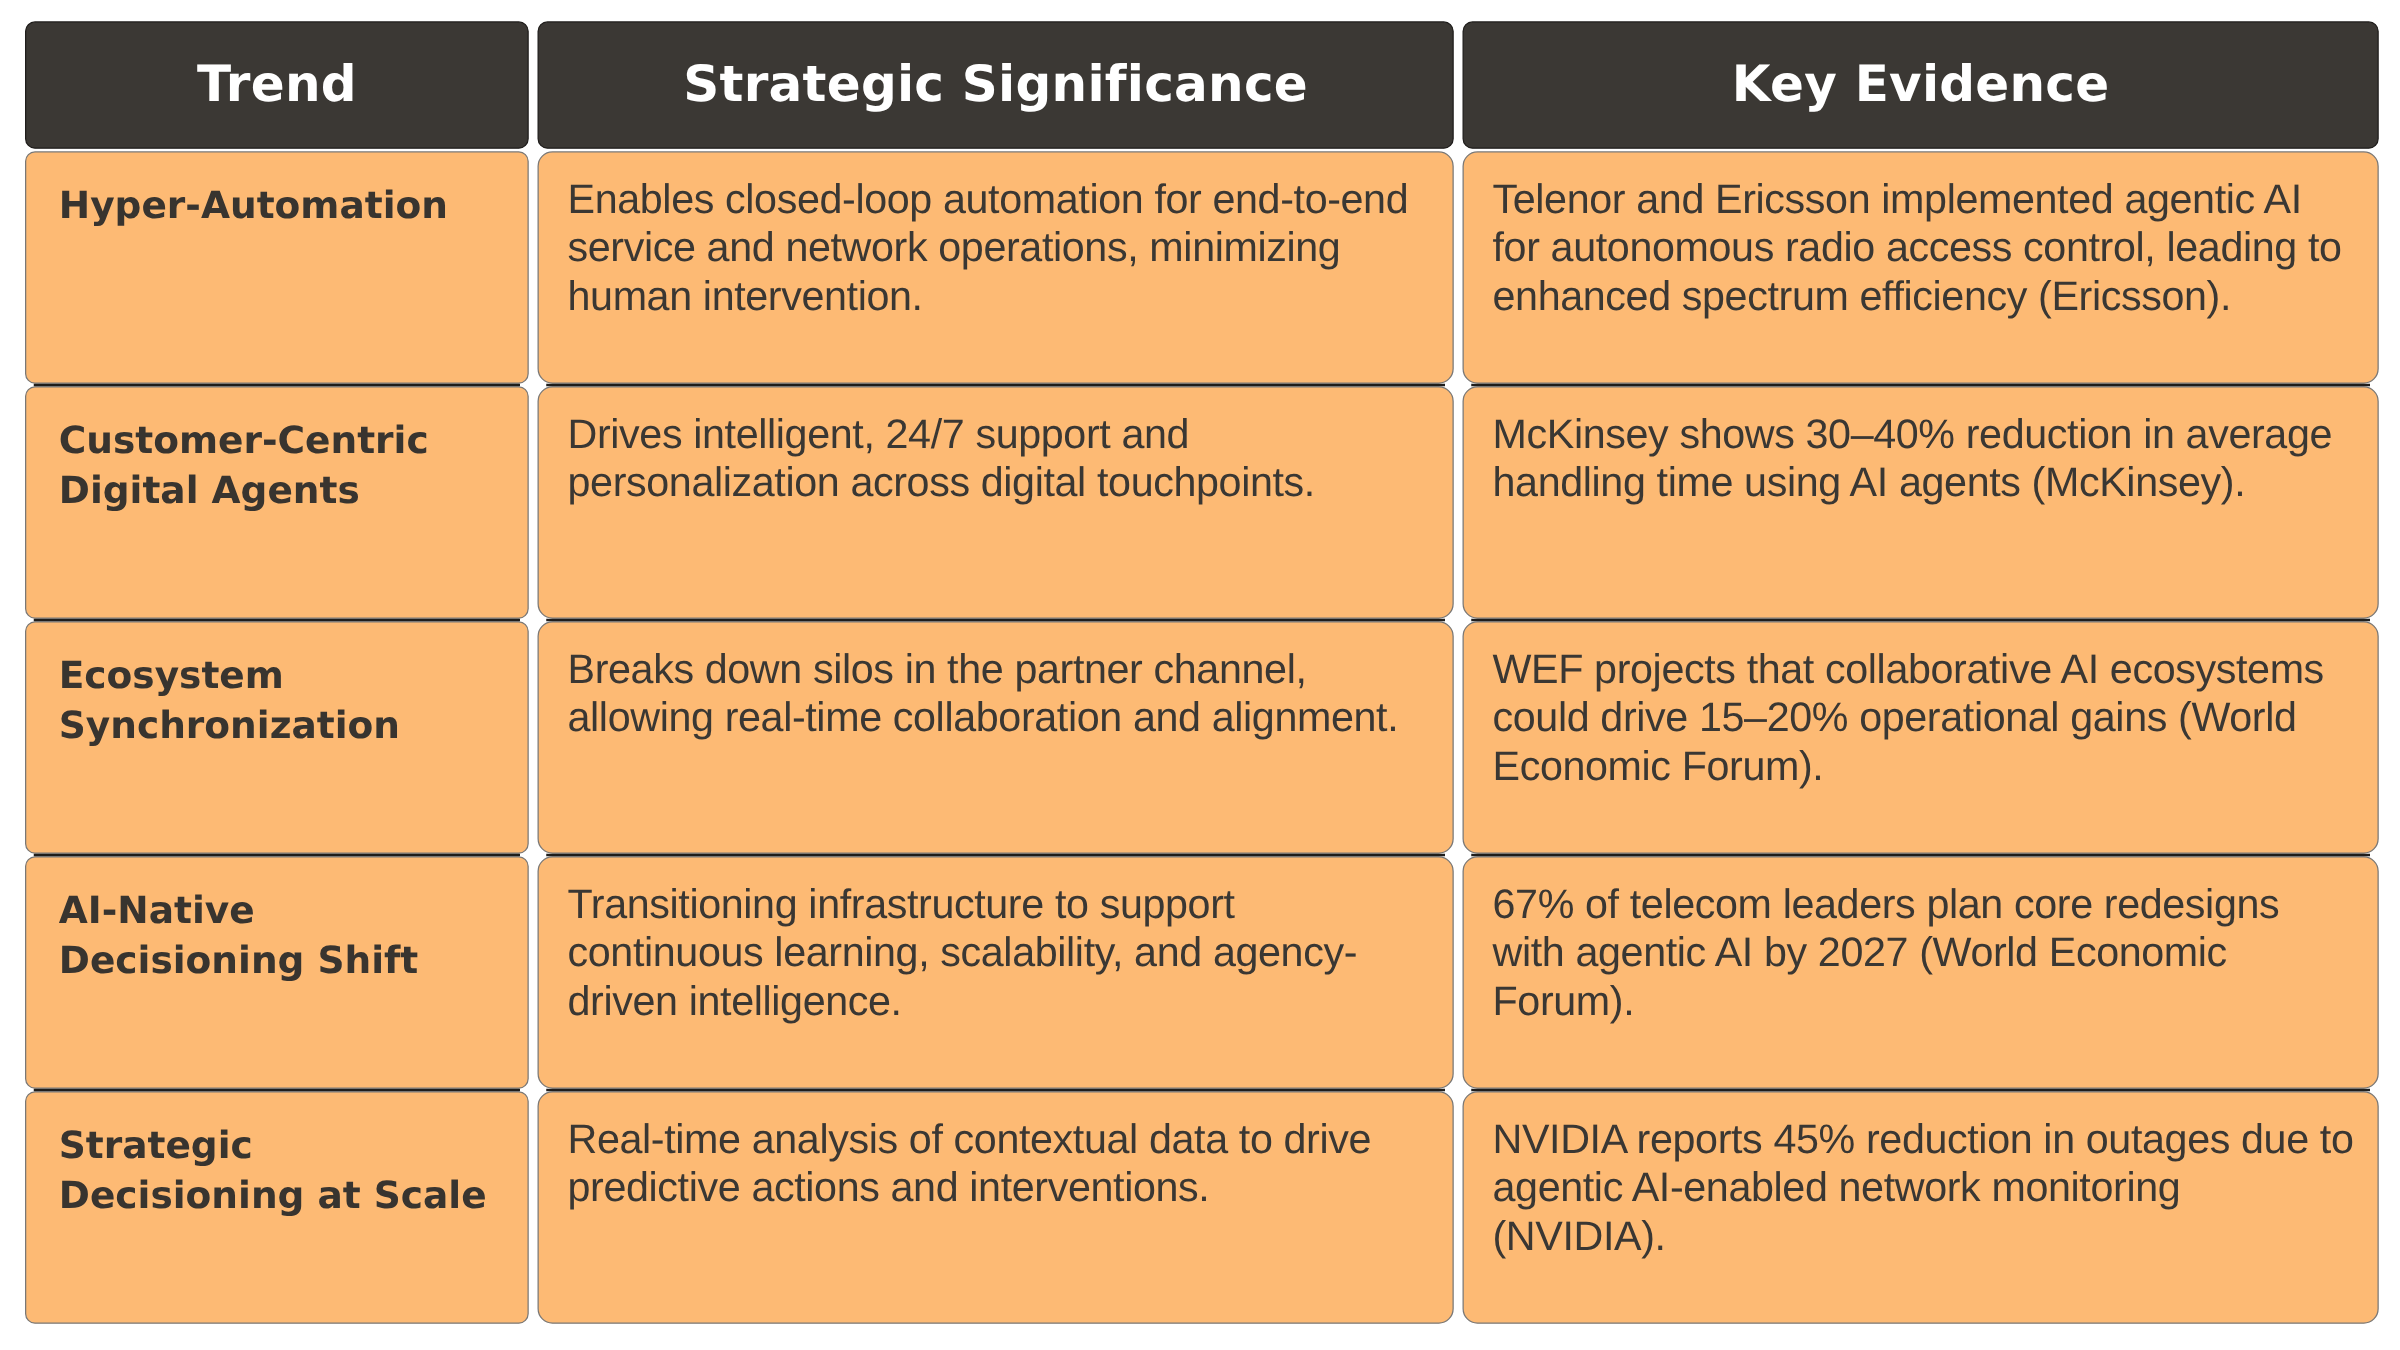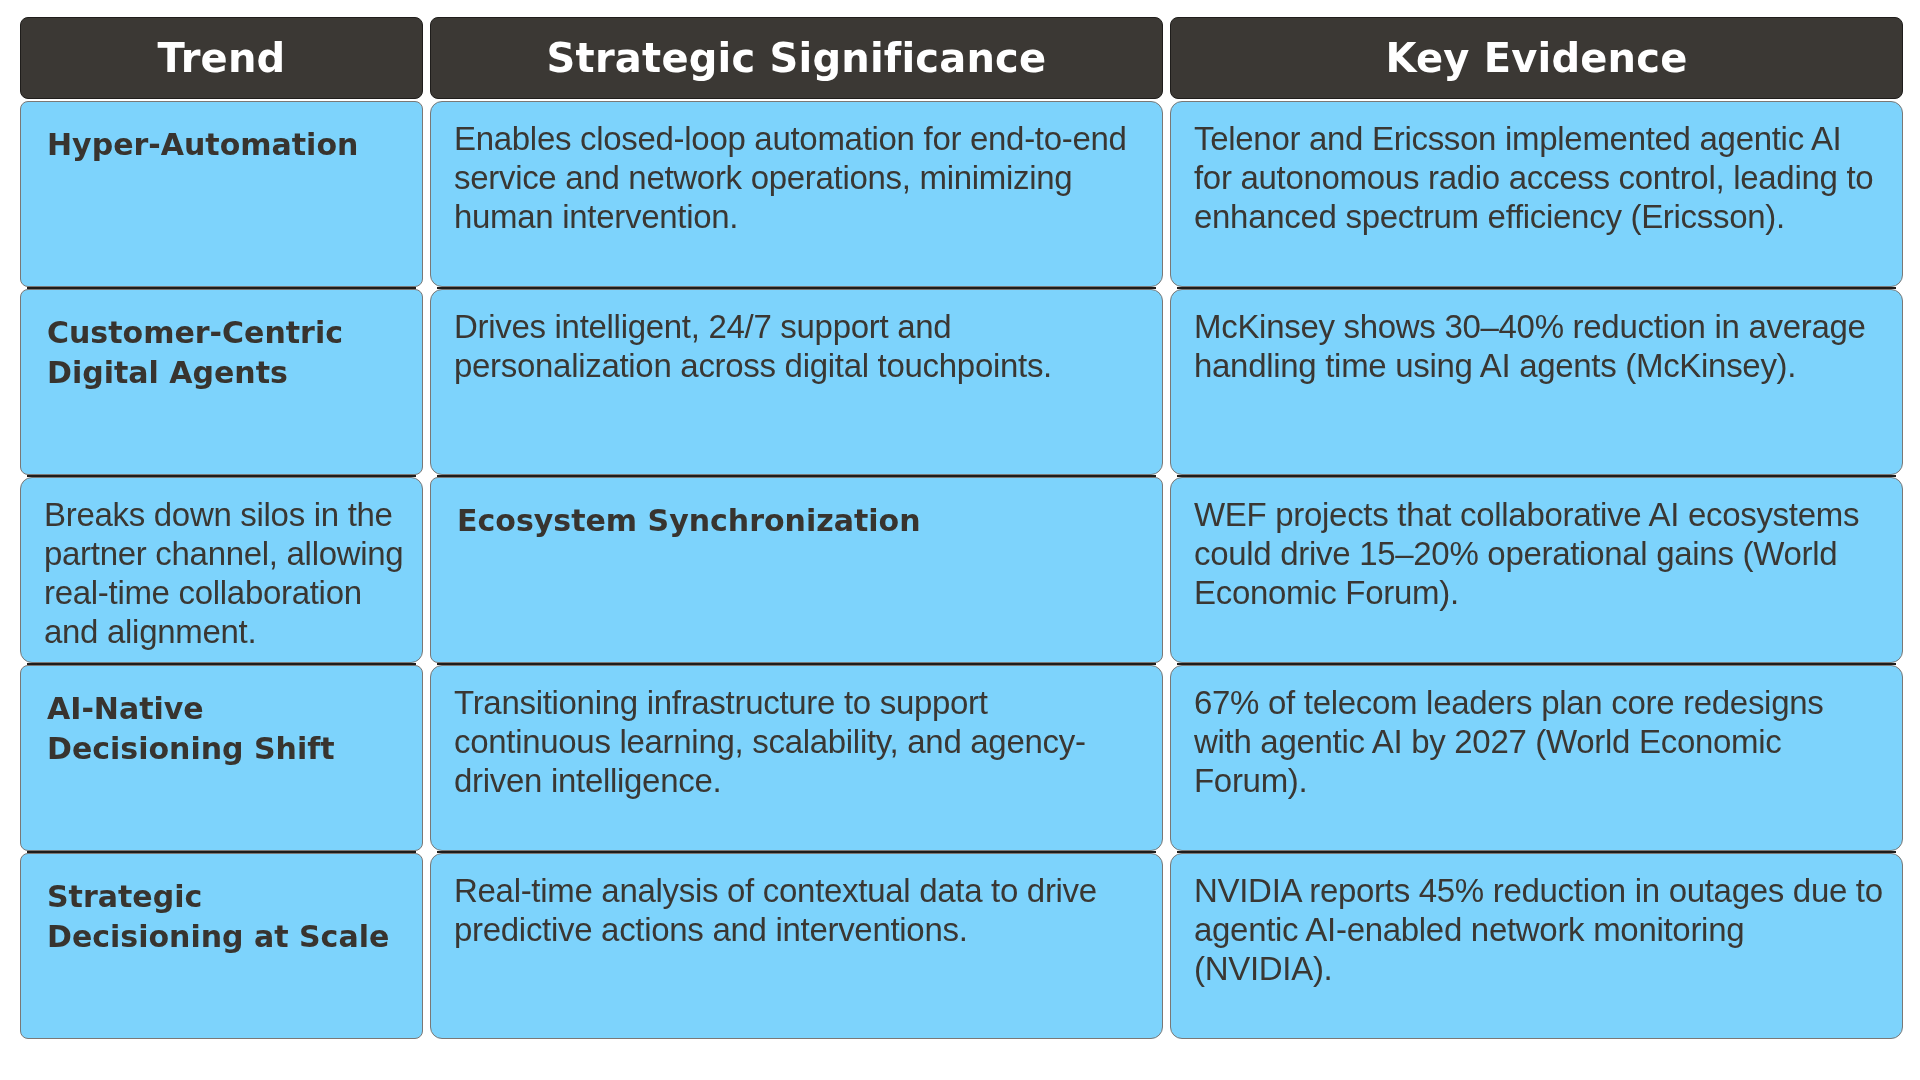--- a/index.html
+++ b/index.html
@@ -20,39 +20,39 @@
       left: 20px;
       top: 17px;
       width: 1883px;
     }
     .hrow, .row {
       position: relative;
       display: grid;
       grid-template-columns: 403px 733px 733px;
       column-gap: 7px;
     }
-    .hrow { height: 82px; margin-bottom: 2px; }
+    .hrow { height: 102px; margin-bottom: 2px; }
     .row { height: 186px; margin-bottom: 2px; }
 
     .hcell {
       background: #3b3834;
       border: 1.5px solid #1f1d1b;
       border-radius: 8px;
       box-sizing: border-box;
       display: flex;
       align-items: center;
       justify-content: center;
       color: #ffffff;
       font-family: "DejaVu Sans", sans-serif;
       font-weight: bold;
       font-size: 40px;
       letter-spacing: 0.2px;
     }
     .cell {
-      background: #7dd3fc;
+      background: #fdba74;
       border: 1.5px solid #7a7876;
       border-radius: 8px;
       box-sizing: border-box;
       position: relative;
     }
     .cell.trend {
       padding: 23px 20px 0 26px;
       font-family: "DejaVu Sans", sans-serif;
       font-weight: bold;
       font-size: 30px;
@@ -95,22 +95,22 @@
     <div class="cell body">Telenor and Ericsson implemented agentic AI for autonomous radio access control, leading to enhanced spectrum efficiency (Ericsson).</div>
   </div>
 
   <div class="row">
     <div class="cell trend">Customer-Centric Digital Agents</div>
     <div class="cell body">Drives intelligent, 24/7 support and personalization across digital touchpoints.</div>
     <div class="cell body">McKinsey shows 30–40% reduction in average handling time using AI agents (McKinsey).</div>
   </div>
 
   <div class="row">
+    <div class="cell trend">Ecosystem Synchronization</div>
     <div class="cell body">Breaks down silos in the partner channel, allowing real-time collaboration and alignment.</div>
-    <div class="cell trend">Ecosystem Synchronization</div>
     <div class="cell body">WEF projects that collaborative AI ecosystems could drive 15–20% operational gains (World Economic Forum).</div>
   </div>
 
   <div class="row">
     <div class="cell trend">AI-Native Decisioning Shift</div>
     <div class="cell body">Transitioning infrastructure to support continuous learning, scalability, and agency-driven intelligence.</div>
     <div class="cell body">67% of telecom leaders plan core redesigns with agentic AI by 2027 (World Economic Forum).</div>
   </div>
 
   <div class="row">

